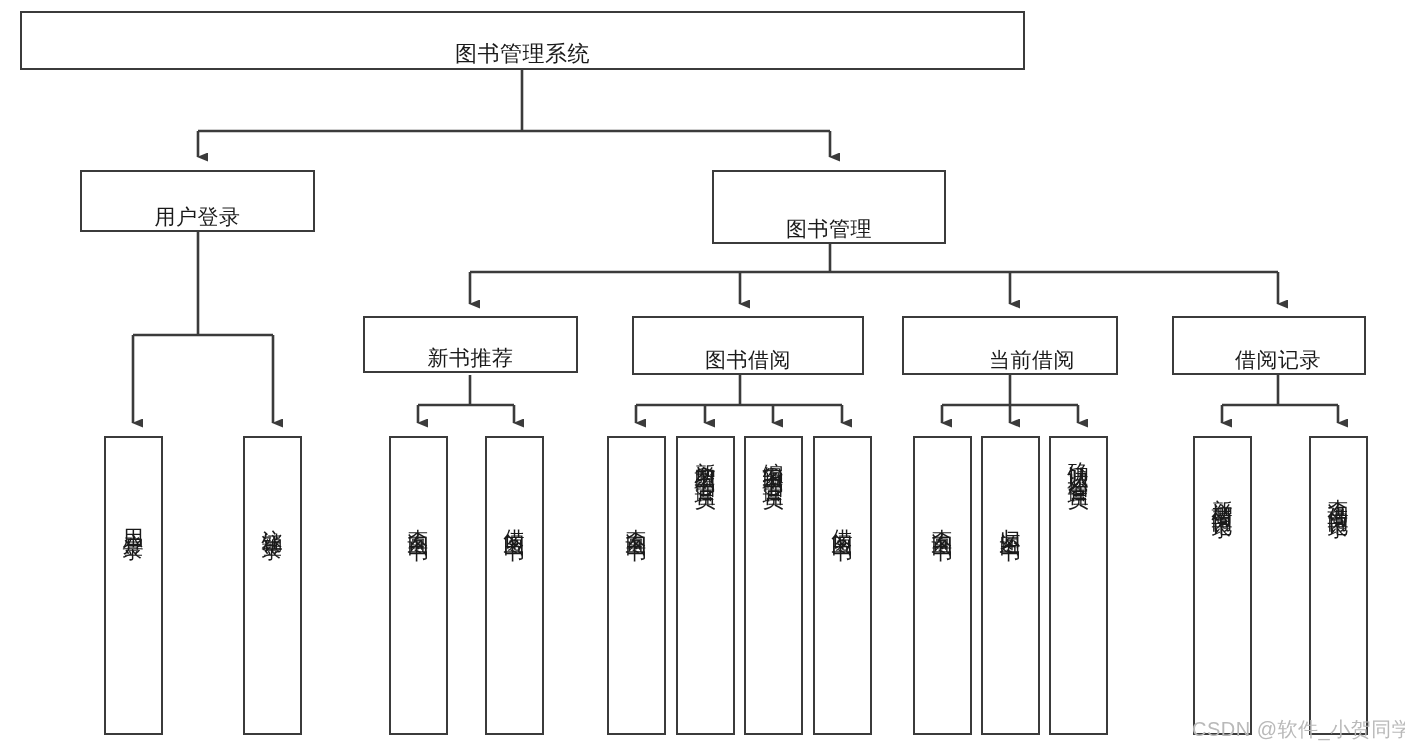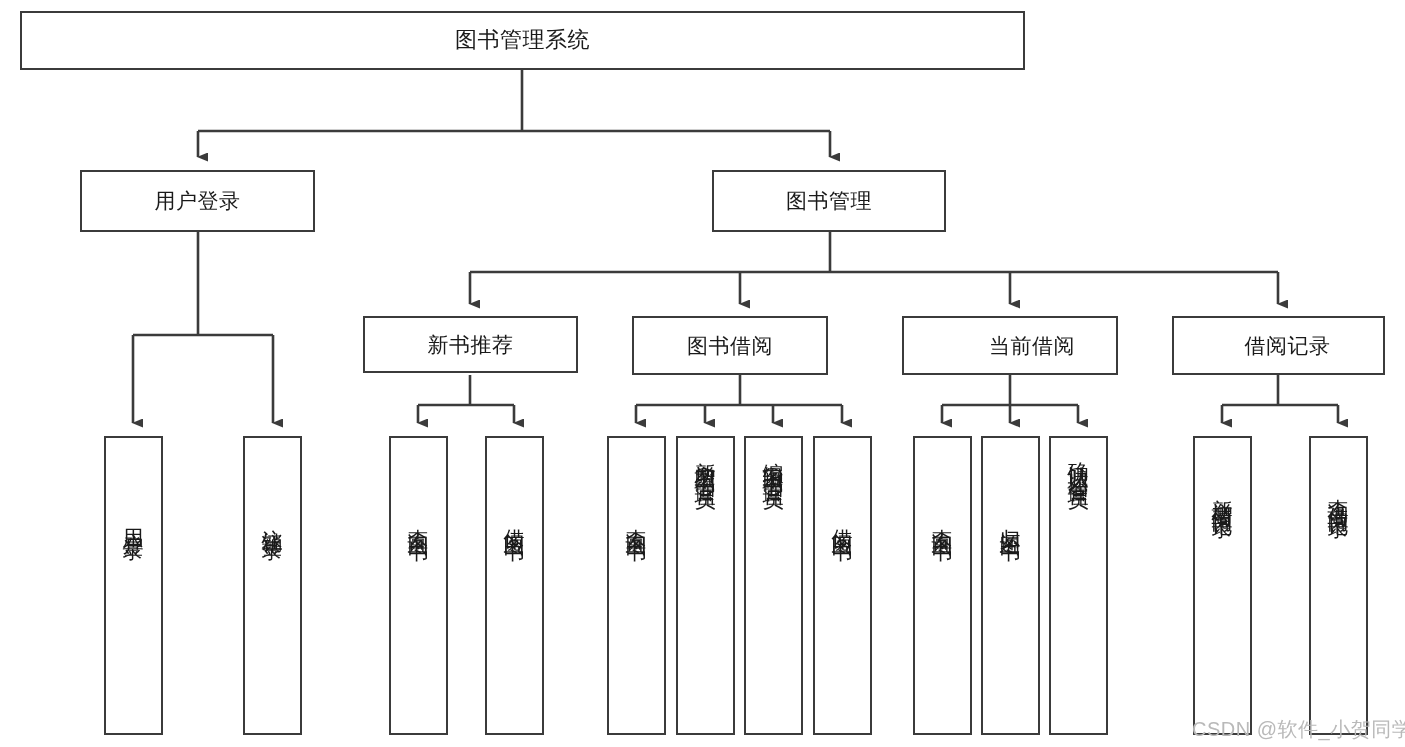--- a/index.html
+++ b/index.html
@@ -25,21 +25,21 @@
     width: 1405px;
     height: 747px;
     pointer-events: none;
   }
   .node {
     position: absolute;
     box-sizing: border-box;
     background: #ffffff;
     border: 2px solid #3b3b3b;
     display: flex;
-    align-items: center;
+    align-items: flex-end;
     justify-content: center;
     color: #1a1a1a;
   }
   .node-label {
     display: block;
     text-align: center;
     line-height: 1.22;
     white-space: pre;
   }
   
@@ -131,34 +131,34 @@
     </g>
   </svg>
 
   <div class="node horiz root" style="left:20px; top:11px; width:1005px; height:59px;">
     <span class="node-label">图书管理系统</span>
   </div>
 
   <div class="node horiz" style="left:80px; top:170px; width:235px; height:62px;">
     <span class="node-label">用户登录</span>
   </div>
-  <div class="node horiz" style="left:712px; top:170px; width:234px; height:62px;">
+  <div class="node horiz" style="left:712px; top:170px; width:234px; height:74px;">
     <span class="node-label">图书管理</span>
   </div>
 
   <div class="node horiz" style="left:363px; top:316px; width:215px; height:57px;">
     <span class="node-label">新书推荐</span>
   </div>
-  <div class="node horiz" style="left:632px; top:316px; width:196px; height:59px;">
+  <div class="node horiz" style="left:632px; top:316px; width:232px; height:59px;">
     <span class="node-label">图书借阅</span>
   </div>
   <div class="node horiz" style="left:902px; top:316px; width:216px; height:59px;padding-left:44px;">
     <span class="node-label">当前借阅</span>
   </div>
-  <div class="node horiz" style="left:1172px; top:316px; width:213px; height:59px;padding-left:18px;">
+  <div class="node horiz" style="left:1172px; top:316px; width:194px; height:59px;padding-left:18px;">
     <span class="node-label">借阅记录</span>
   </div>
 
   <div class="node leaf" style="left:104px; top:436px; width:59px; height:299px; padding-top:74px;">
     <span class="node-label">用户登录</span>
   </div>
   <div class="node leaf" style="left:243px; top:436px; width:59px; height:299px; padding-top:74px;">
     <span class="node-label">注销登录</span>
   </div>
 

